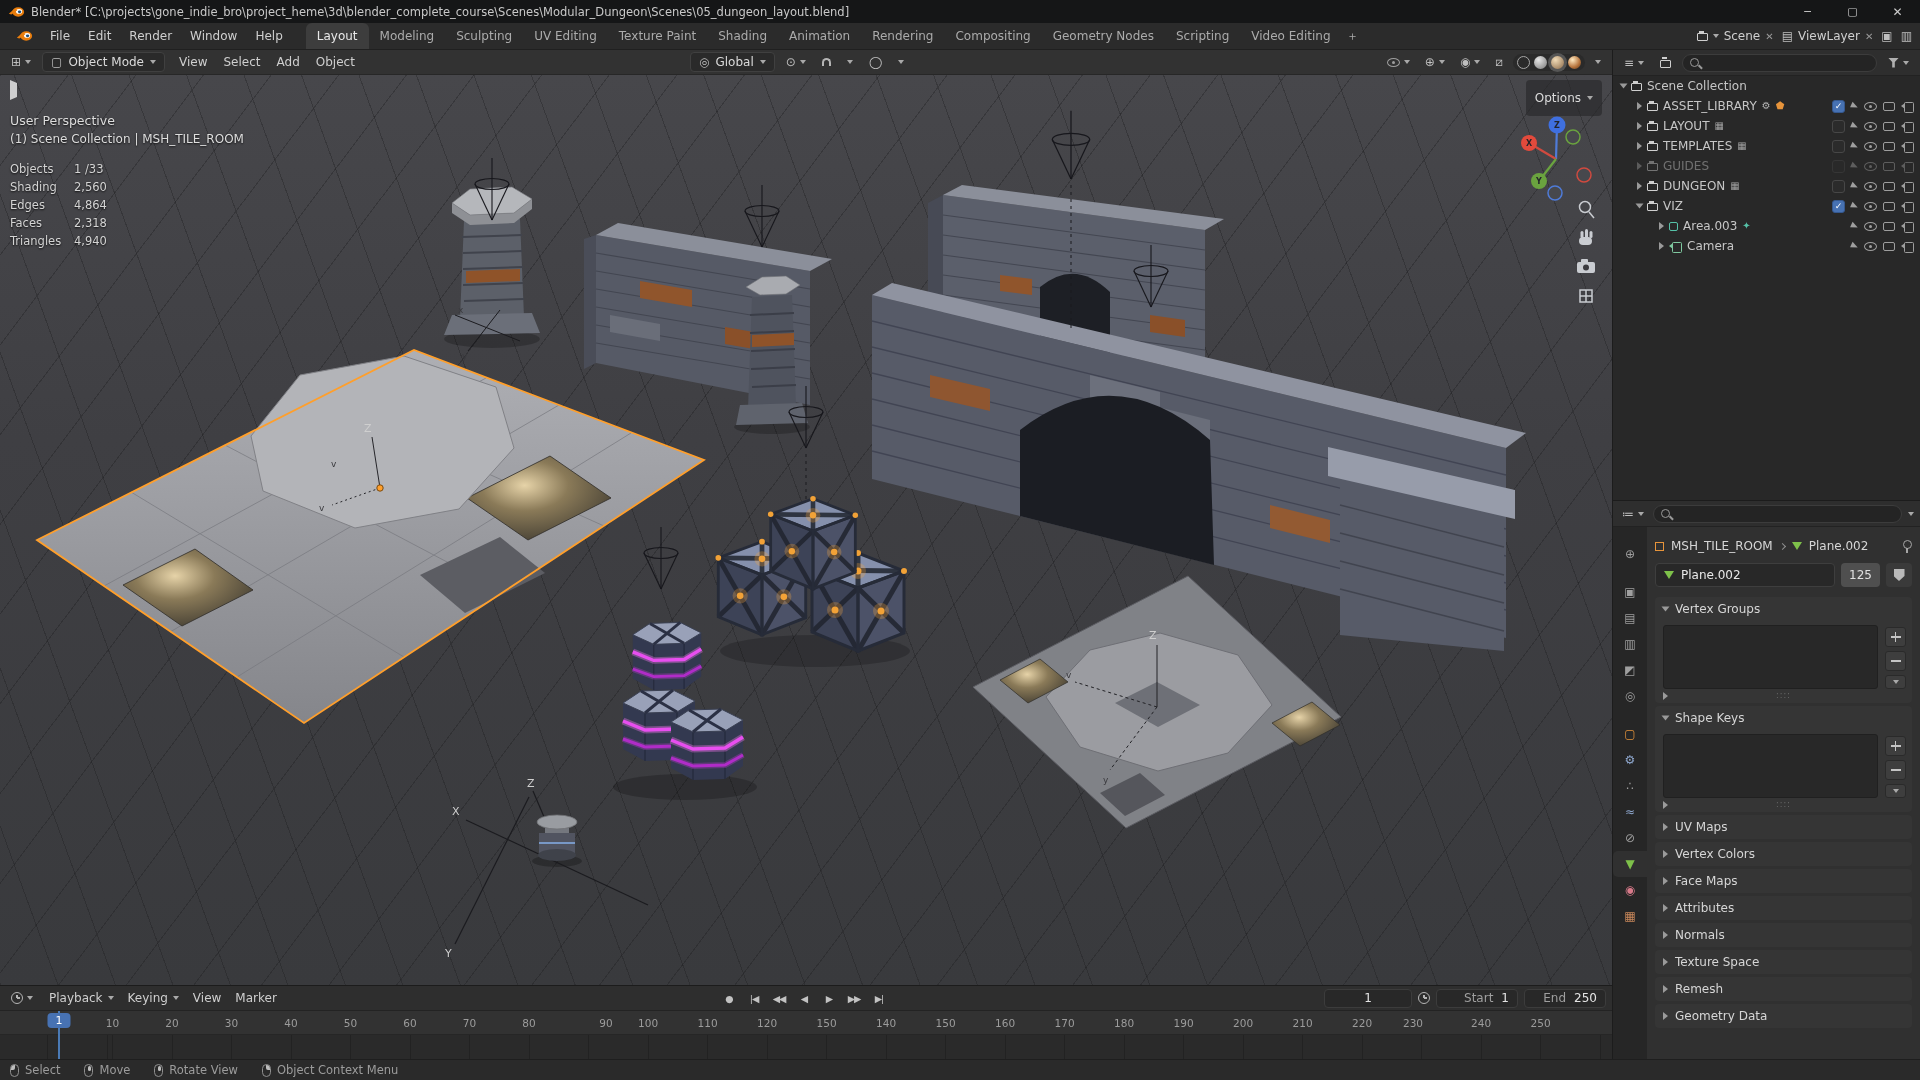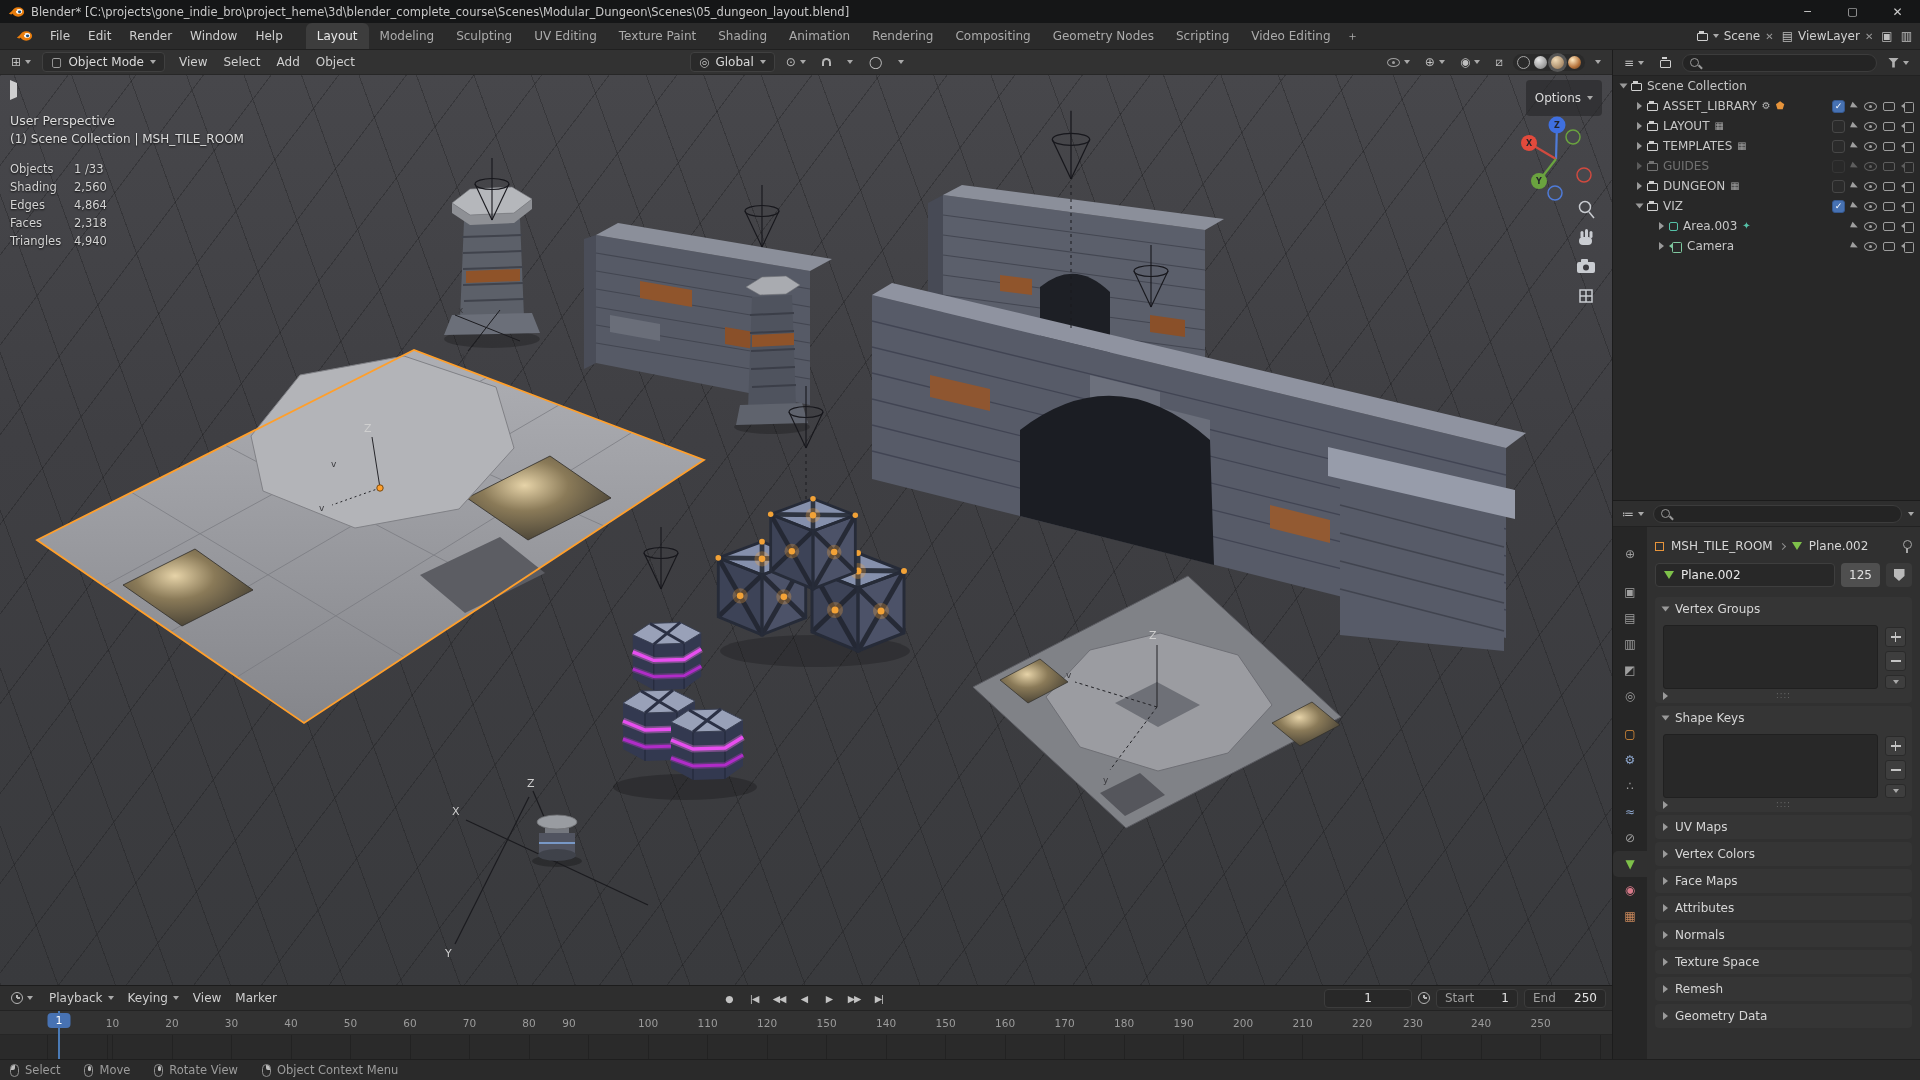--- a/index.html
+++ b/index.html
@@ -121,21 +121,21 @@
 .sq{width:21px;height:20px;background:#3e3e3e;border:1px solid #2a2a2a;border-radius:3px;display:flex;align-items:center;justify-content:center}
 .grip{position:absolute;bottom:3px;left:50%;transform:translateX(-50%);color:#6a6a6a;font-size:8px;letter-spacing:1px}
 .subarrow{position:absolute;left:8px;bottom:3px}
 
 .timeline{left:0;top:985px;width:1612px;height:74px;background:#2b2b2b;border-top:1px solid #1c1c1c}
 .tl-head{height:25px;background:#2e2e2e;border-bottom:1px solid #232323;display:flex;align-items:center;gap:4px;padding:0 6px;position:relative}
 .tl-menu{padding:0 7px;display:flex;align-items:center;gap:5px;color:#cfcfcf}
 .transport{position:absolute;left:718px;display:flex;align-items:center;gap:3px}
 .tbtn{min-width:22px;text-align:center;color:#c2c2c2;font-size:9.5px;padding:3px 4px;letter-spacing:-1px}
 .tl-right{margin-left:auto;display:flex;align-items:center;gap:6px}
-.field{background:#282828;border:1px solid #3c3c3c;border-radius:4px;height:19px;display:flex;align-items:center;justify-content:space-between;padding:0 8px;color:#e4e4e4}
+.field{background:#282828;border:1px solid #3c3c3c;border-radius:4px;height:19px;display:flex;align-items:center;justify-content:flex-end;padding:0 8px;color:#e4e4e4}
 .field .lab{color:#9f9f9f;margin-right:8px}
 .ruler{position:absolute;top:25px;left:0;right:0;height:24px;background:#323232;border-bottom:1px solid #262626}
 .tick{position:absolute;top:6px;transform:translateX(-50%);color:#9c9c9c;font-size:10.5px}
 .track{position:absolute;top:49px;left:0;right:0;bottom:0;background:#2a2a2a;background-image:repeating-linear-gradient(90deg,rgba(0,0,0,.18) 0 1px,transparent 1px 59.5px);background-position:112px 0}
 .playhead-line{position:absolute;left:58px;top:25px;width:2px;bottom:0;background:#4a7ab5}
 .playhead-cap{position:absolute;left:59px;top:27px;transform:translateX(-50%);background:#4772b3;color:#fff;border-radius:4px;padding:1px 8px;font-size:11px}
 
 .statusbar{left:0;top:1059px;width:1920px;height:21px;background:#2a2a2a;border-top:1px solid #1e1e1e;display:flex;align-items:center;color:#9c9c9c;font-size:11.5px;padding:0 10px}
 .hint{display:flex;align-items:center;gap:6px;margin-right:24px}
 .mouse{position:relative;width:9px;height:13px;border:1.2px solid #8f8f8f;border-radius:4.5px;flex:none}
@@ -950,21 +950,21 @@
   <div class="ruler">
 
   <span class="tick" style="left: 112.55px;">10</span>
       <span class="tick" style="left: 172.05px;">20</span>
       <span class="tick" style="left: 231.55px;">30</span>
       <span class="tick" style="left: 291.05px; text-align: center;">40</span>
       <span class="tick" style="left: 350.55px;">50</span>
       <span class="tick" style="left: 410.05px;">60</span>
       <span class="tick" style="left: 469.55px;">70</span>
       <span class="tick" style="left: 529.05px;">80</span>
-      <span class="tick" style="left: 569px;">90</span>
+      <span class="tick" style="left: 606px;">90</span>
       <span class="tick" style="left: 648.05px;">100</span>
       <span class="tick" style="left: 707.55px;">110</span>
       <span class="tick" style="left: 767.05px;">120</span>
       <span class="tick" style="left: 826.55px;">150</span>
       <span class="tick" style="left: 886.05px;">140</span>
       <span class="tick" style="left: 945.55px;">150</span>
       <span class="tick" style="left: 1005.05px;">160</span>
       <span class="tick" style="left: 1064.55px;">170</span>
       <span class="tick" style="left: 1124.05px;">180</span>
       <span class="tick" style="left: 1183.55px;">190</span>

